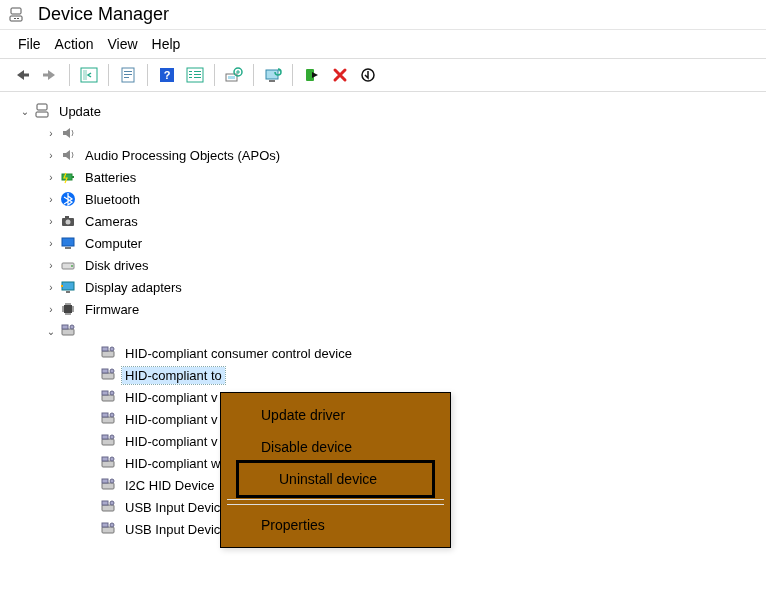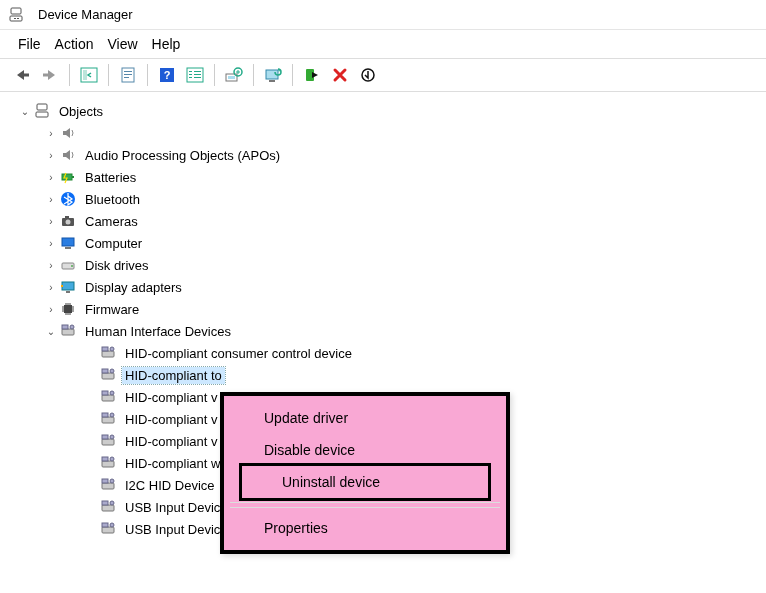--- a/index.html
+++ b/index.html
@@ -14,21 +14,21 @@
     overflow: hidden;
   }
   .titlebar {
     display: flex;
     align-items: center;
     height: 30px;
     padding: 0 6px;
     border-bottom: 1px solid #e5e5e5;
     gap: 8px;
   }
-  .titlebar .title { font-size: 13px; }
+  .titlebar .title { font-size: 18px; }
   .menubar {
     display: flex;
     gap: 14px;
     padding: 6px 18px;
     font-size: 14px;
   }
   .menubar span { cursor: default; }
   .toolbar {
     display: flex;
     align-items: center;
@@ -82,25 +82,25 @@
     justify-content: center;
     margin-right: 4px;
   }
   .label { padding: 1px 3px; }
   .row.selected .label {
     background: #cde8ff;
     outline: 1px dotted #8aa;
   }
   .context-menu {
     position: absolute;
-    background: #f9a8d4;
-    border: 4px solid #000000;
+    background: #a16207;
+    border: 1px solid #000000;
     box-shadow: 2px 2px 6px rgba(0,0,0,0.15);
     padding: 6px 0;
-    width: 290px;
+    width: 231px;
     font-size: 14px;
   }
   .cm-item {
     padding: 8px 20px 8px 40px;
   }
   .cm-item.highlight {
     border: 3px solid #000;
     margin: -3px 15px;
     position: relative;
     z-index: 2;
@@ -222,21 +222,21 @@
 <div class="tree">
 
   <div class="row indent0">
     <span class="chev">⌄</span>
     <span class="icon">
       <svg width="16" height="16" viewBox="0 0 16 16">
           <rect x="3" y="1" width="10" height="6" rx="1" fill="#fff" stroke="#555"></rect>
           <rect x="2" y="9" width="12" height="5" rx="1" fill="#fff" stroke="#555"></rect>
         </svg>
     </span>
-    <span class="label">Objects</span>
+    <span class="label">Update</span>
   </div>
 
   <div class="row indent1">
     <span class="chev">›</span>
     <span class="icon">
         <svg width="16" height="16" viewBox="0 0 16 16">
           <path d="M3 6 h3 l4 -3 v10 l-4 -3 h-3 z" fill="#888"></path>
           <path d="M12 5 q2 3 0 6" fill="none" stroke="#888"></path>
         </svg>
       </span>
@@ -335,21 +335,20 @@
 
   <div class="row indent1">
     <span class="chev">⌄</span>
     <span class="icon">
         <svg width="16" height="16" viewBox="0 0 16 16">
           <rect x="2" y="6" width="12" height="6" rx="1" fill="#ccc" stroke="#777"></rect>
           <rect x="2" y="2" width="6" height="4" fill="#aac" stroke="#668"></rect>
           <circle cx="12" cy="4" r="2" fill="#aac" stroke="#668"></circle>
         </svg>
       </span>
-    <span class="label">Human Interface Devices</span>
   </div>
 
   <div class="row indent2">
     <span class="chev none">·</span>
     <span class="icon">
         <svg width="16" height="16" viewBox="0 0 16 16">
           <rect x="2" y="6" width="12" height="6" rx="1" fill="#ccc" stroke="#777"></rect>
           <rect x="2" y="2" width="6" height="4" fill="#aac" stroke="#668"></rect>
           <circle cx="12" cy="4" r="2" fill="#aac" stroke="#668"></circle>
         </svg>

